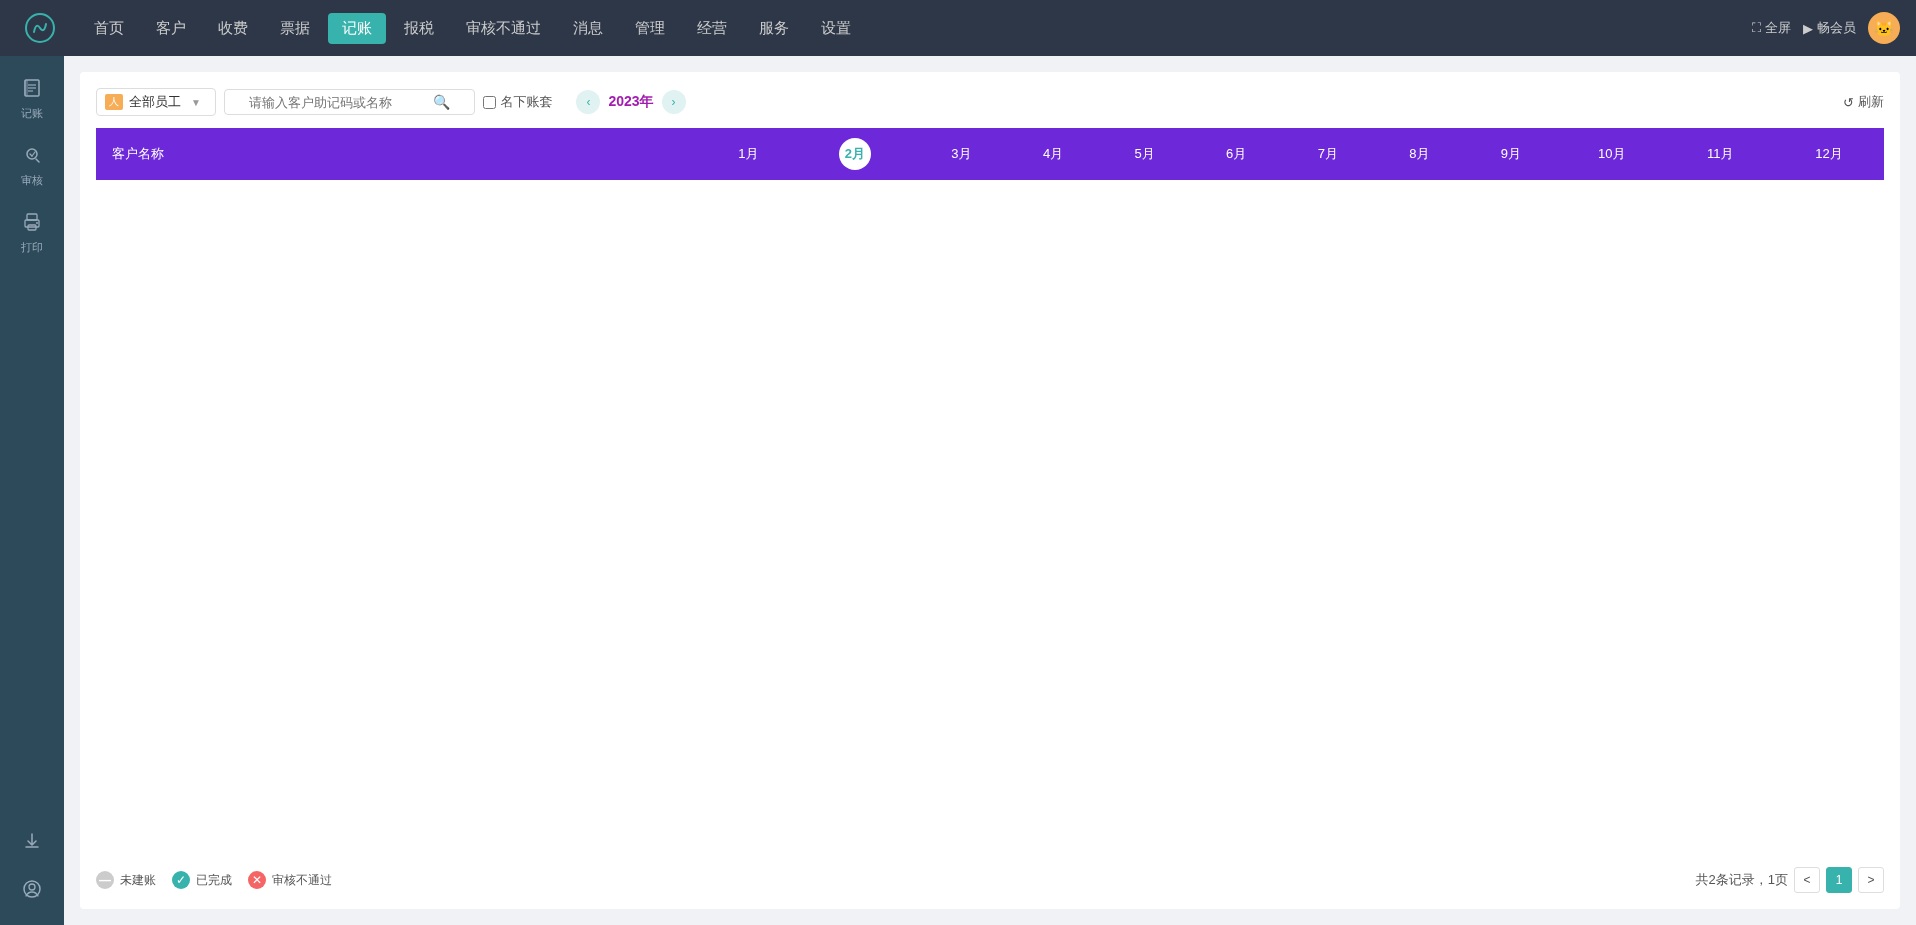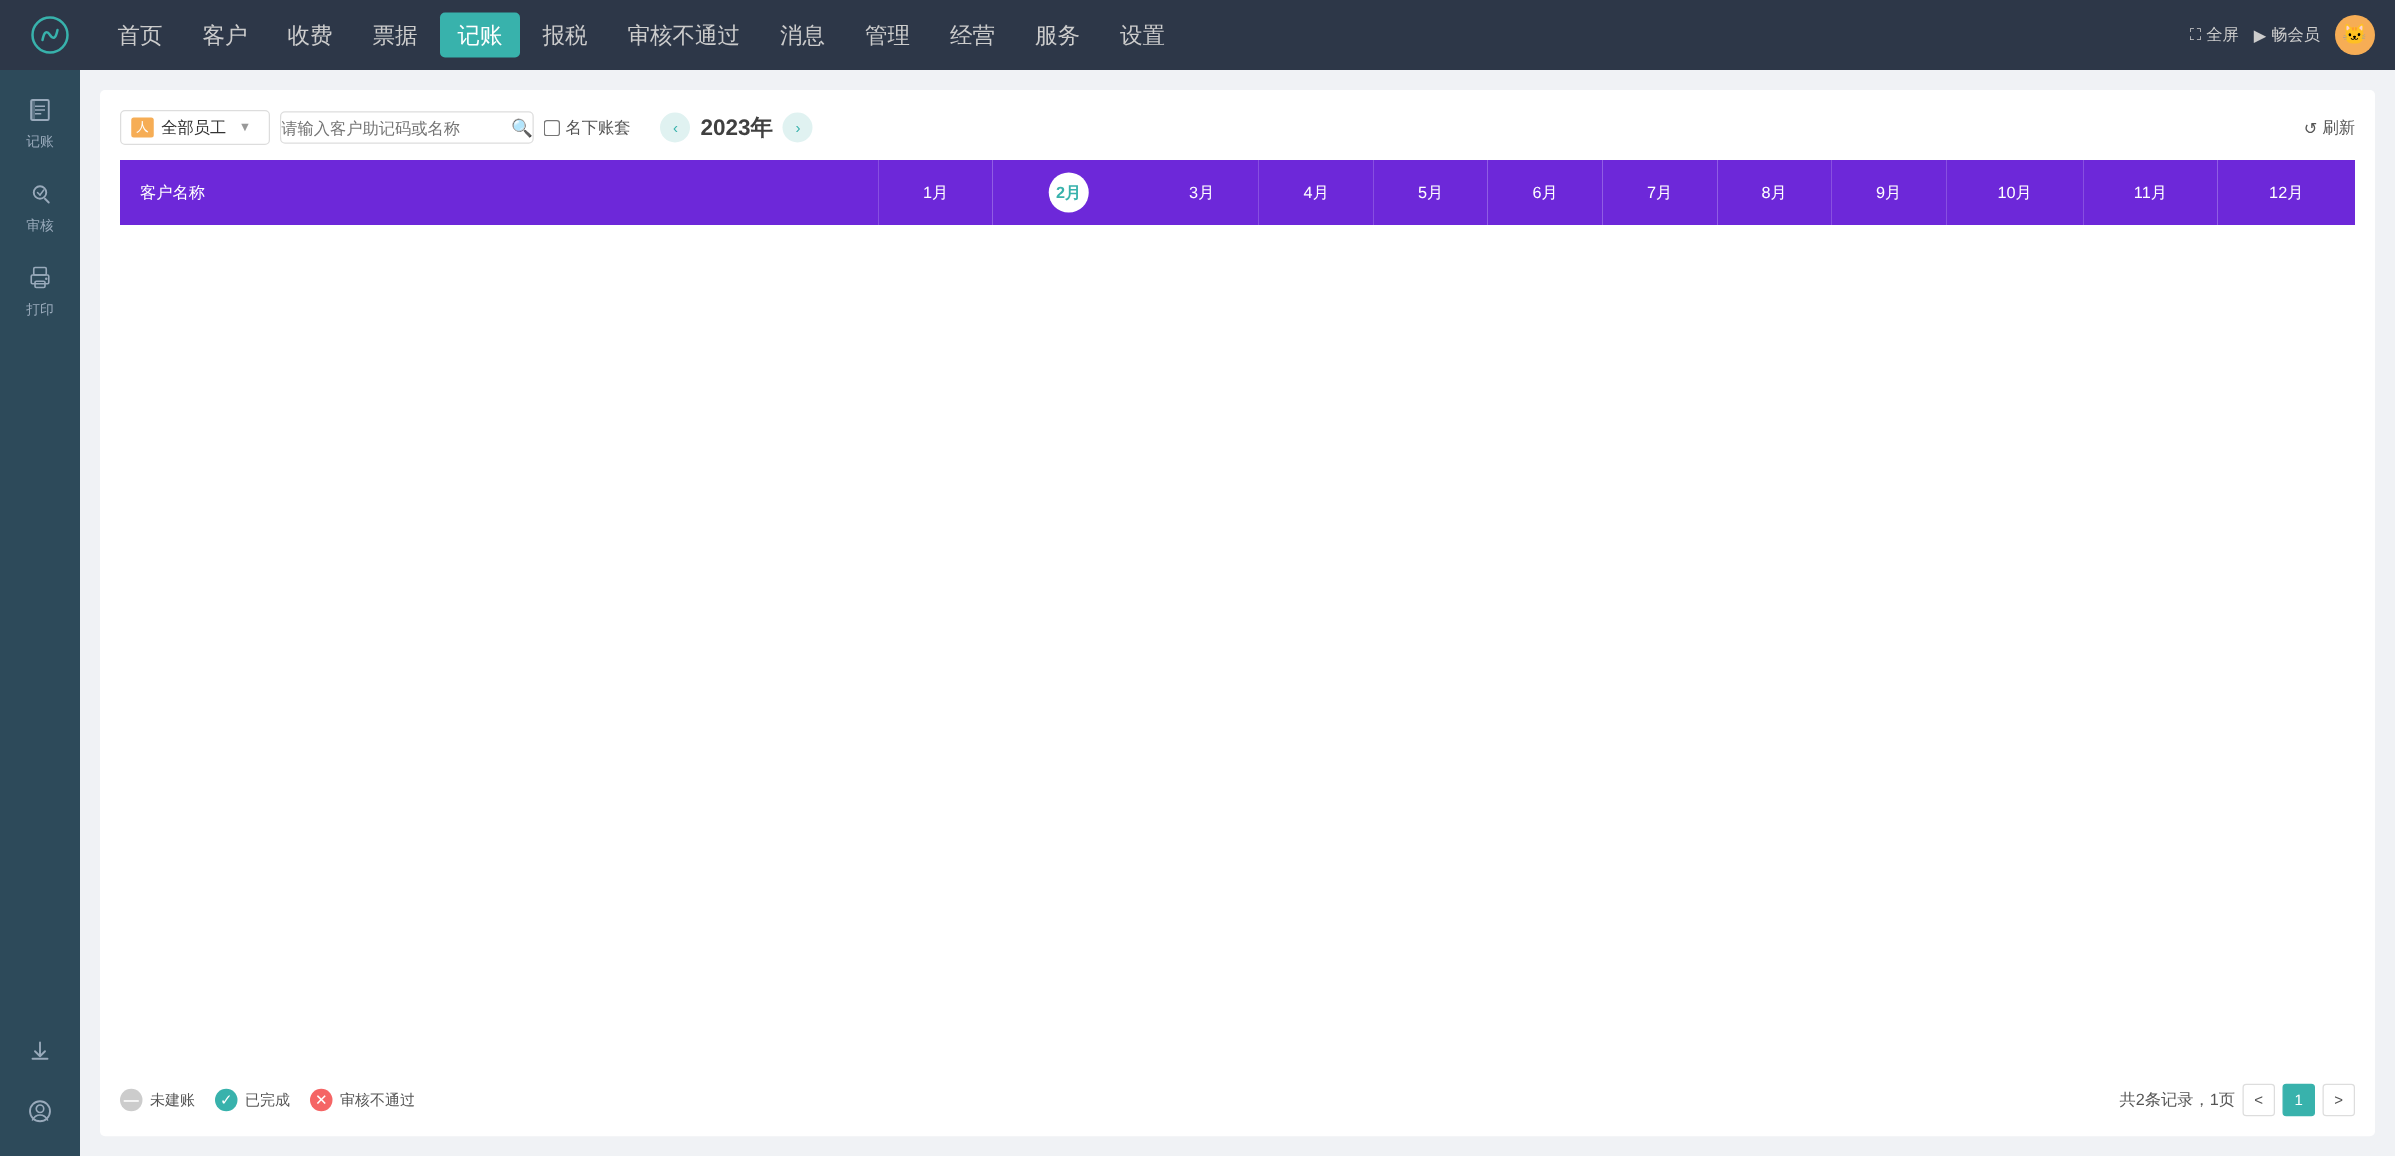--- a/index.html
+++ b/index.html
@@ -28,21 +28,21 @@
     .nav-items {
       display: flex;
       align-items: center;
       flex: 1;
       gap: 4px;
     }
     .nav-item {
       padding: 6px 14px;
       border-radius: 4px;
       cursor: pointer;
-      font-size: 18px;
+      font-size: 15px;
       color: #ccc;
       white-space: nowrap;
       text-align: center;
     }
     .nav-item.active { background: #38b2ac; color: #fff; }
     .nav-right {
       display: flex;
       align-items: center;
       gap: 12px;
       margin-left: auto;
@@ -140,21 +140,21 @@
       color: #fff;
       font-size: 10px;
       padding: 1px 4px;
       border-radius: 2px;
     }
     .search-input-wrap {
       display: flex;
       align-items: center;
       border: 1px solid #ddd;
       border-radius: 4px;
-      padding: 4px 0;
+      padding: 4px 24px;
       gap: 4px;
       background: #fff;
     }
     .search-input-wrap input {
       border: none;
       outline: none;
       font-size: 13px;
       width: 180px;
       color: #999;
     }
@@ -178,21 +178,21 @@
     }
     .year-nav .arrow-btn {
       width: 24px; height: 24px;
       border-radius: 50%;
       background: #e0f2f1;
       display: flex; align-items: center; justify-content: center;
       cursor: pointer;
       color: #38b2ac;
       font-size: 12px;
     }
-    .year-text { font-size: 18px; font-weight: bold; color: #404040; }
+    .year-text { font-size: 14px; font-weight: bold; color: #a21caf; }
     .refresh-btn {
       margin-left: auto;
       display: flex;
       align-items: center;
       gap: 4px;
       cursor: pointer;
       color: #555;
       font-size: 13px;
     }
 

